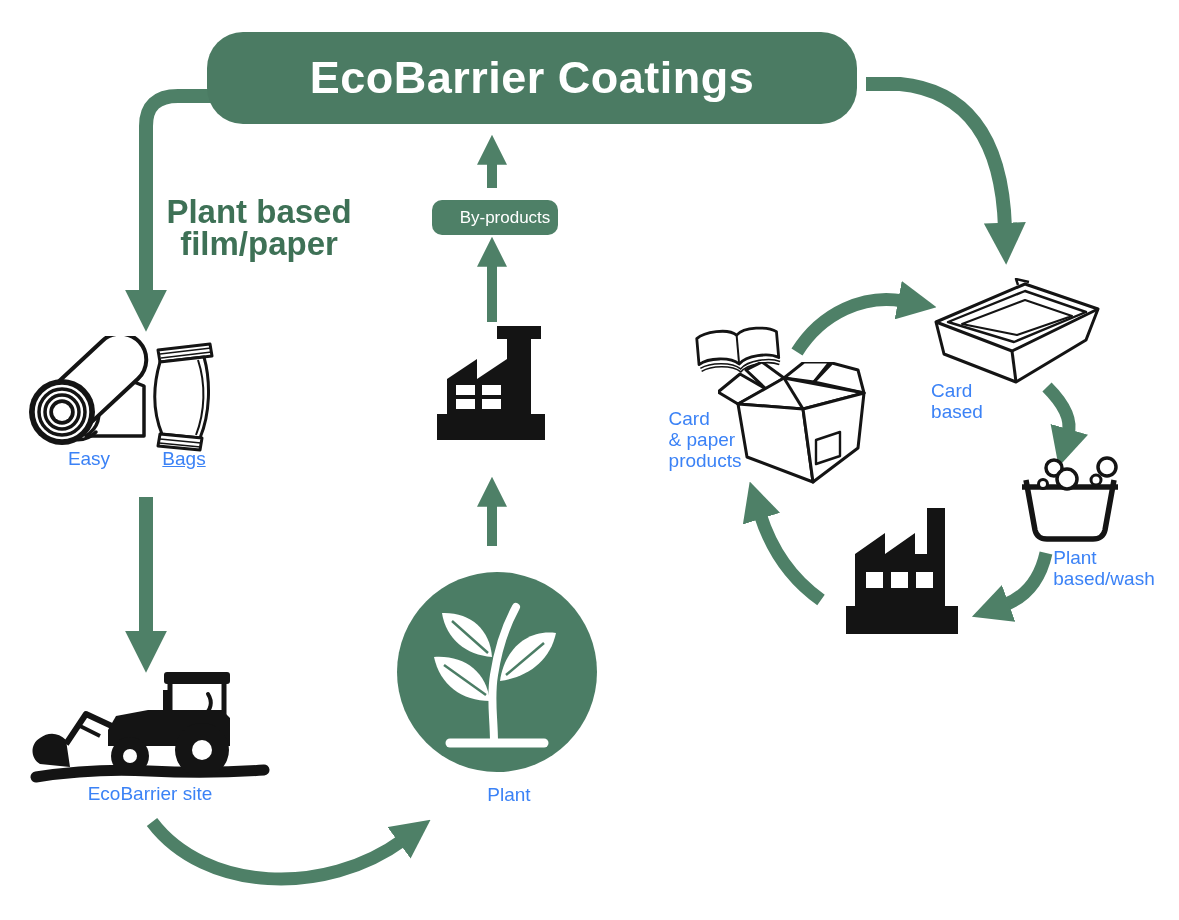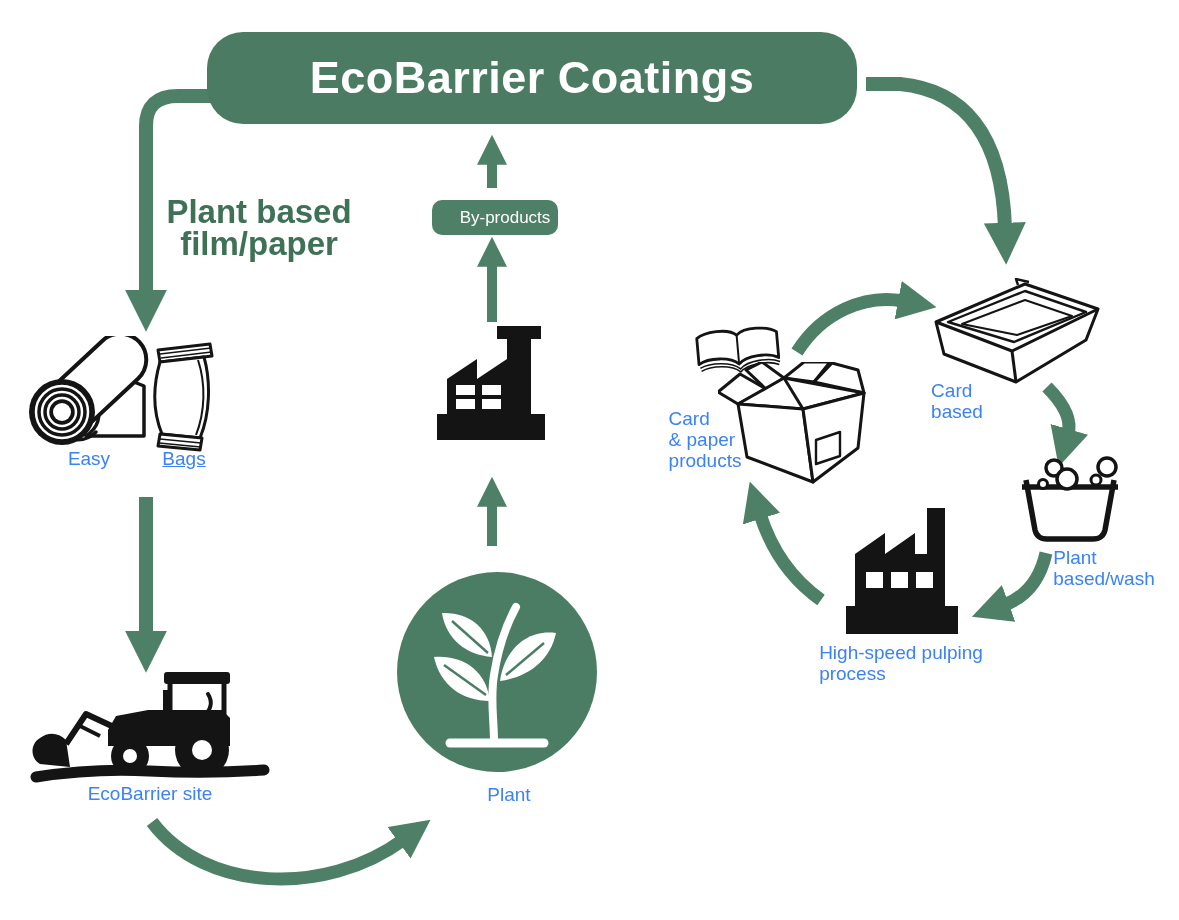--- a/index.html
+++ b/index.html
@@ -214,18 +214,14 @@
   <div class="lbl" style="left:957px;top:380px;">
     <div>Card</div>
     <div>based</div>
   </div>
 
   <div class="lbl" style="left:1104px;top:547px;">
     <div>Plant</div>
     <div>based/wash</div>
   </div>
 
-  <div class="lbl" style="left:901px;top:642px;">
-    <div>High-speed pulping</div>
-    <div>process</div>
-  </div>
 
 </div>
 
 </body></html>

